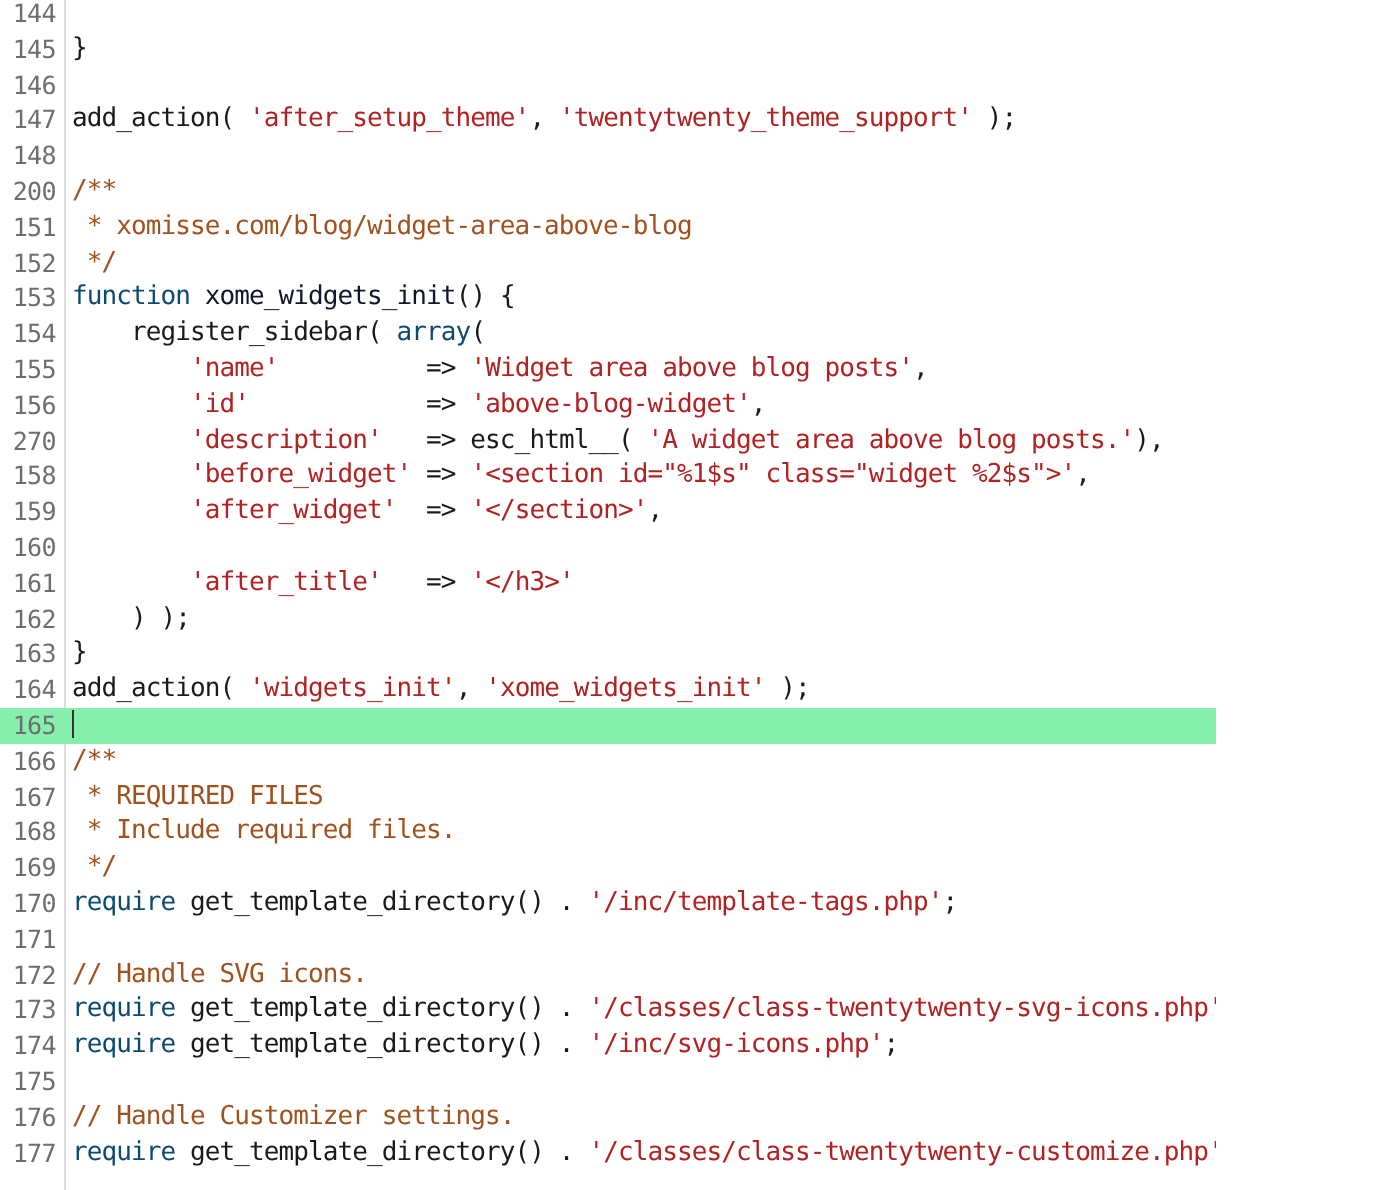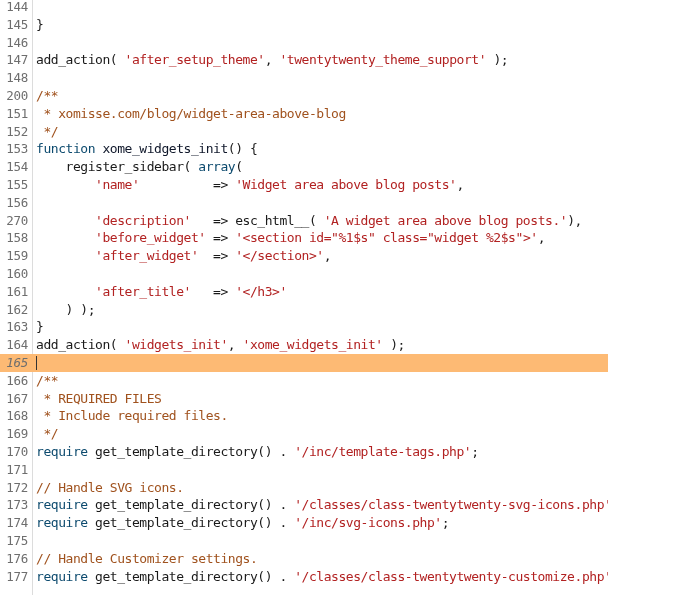--- a/index.html
+++ b/index.html
@@ -10,21 +10,21 @@
       font-size: 13px;
     }
     .editor { position: relative; width: 608px; height: 595px; overflow: hidden; }
     .gutter-sep {
       position: absolute; left: 32px; top: 0; bottom: 0; width: 1px; background: #dcdcdc;
     }
     .lines { position: absolute; top: -2px; left: 0; right: 0; }
     .line {
       position: relative; height: 17.8px; line-height: 17.8px; white-space: pre;
     }
-    .line.current { background: #fdba74; font-style: italic; }
+    .line.current { background: #86efac; }
     .ln {
       position: absolute; left: 0; width: 28px; text-align: right;
       color: #6e6e6e; font-size: 12.5px; letter-spacing: -0.3px;
     }
     .code {
       position: absolute; left: 36px; color: #1a1a1a; letter-spacing: -0.45px;
     }
     .t-plain { color: #1a1a1a; }
     .t-string { color: #b22222; }
     .t-comment { color: #a0521e; }
@@ -45,21 +45,21 @@
       <div class="line"><span class="ln">145</span><span class="code"><span class="t-plain">}</span></span></div>
       <div class="line"><span class="ln">146</span><span class="code"></span></div>
       <div class="line"><span class="ln">147</span><span class="code"><span class="t-plain">add_action( </span><span class="t-string">'after_setup_theme'</span><span class="t-plain">, </span><span class="t-string">'twentytwenty_theme_support'</span><span class="t-plain"> );</span></span></div>
       <div class="line"><span class="ln">148</span><span class="code"></span></div>
       <div class="line"><span class="ln">200</span><span class="code"><span class="t-comment">/**</span></span></div>
       <div class="line"><span class="ln">151</span><span class="code"><span class="t-comment"> * xomisse.com/blog/widget-area-above-blog</span></span></div>
       <div class="line"><span class="ln">152</span><span class="code"><span class="t-comment"> */</span></span></div>
       <div class="line"><span class="ln">153</span><span class="code"><span class="t-keyword">function</span><span class="t-plain"> </span><span class="t-func-def">xome_widgets_init</span><span class="t-plain">() {</span></span></div>
       <div class="line"><span class="ln">154</span><span class="code"><span class="t-plain">    register_sidebar( </span><span class="t-keyword">array</span><span class="t-plain">(</span></span></div>
       <div class="line"><span class="ln">155</span><span class="code"><span class="t-plain">        </span><span class="t-string">'name'</span><span class="t-plain">          =&gt; </span><span class="t-string">'Widget area above blog posts'</span><span class="t-plain">,</span></span></div>
-      <div class="line"><span class="ln">156</span></div>
+      <div class="line"><span class="ln">156</span><span class="code"><span class="t-plain">        </span><span class="t-string">'id'</span><span class="t-plain">            =&gt; </span><span class="t-string">'above-blog-widget'</span><span class="t-plain">,</span></span></div>
       <div class="line"><span class="ln">270</span><span class="code"><span class="t-plain">        </span><span class="t-string">'description'</span><span class="t-plain">   =&gt; esc_html__( </span><span class="t-string">'A widget area above blog posts.'</span><span class="t-plain">),</span></span></div>
       <div class="line"><span class="ln">158</span><span class="code"><span class="t-plain">        </span><span class="t-string">'before_widget'</span><span class="t-plain"> =&gt; </span><span class="t-string">'&lt;section id="%1$s" class="widget %2$s"&gt;'</span><span class="t-plain">,</span></span></div>
       <div class="line"><span class="ln">159</span><span class="code"><span class="t-plain">        </span><span class="t-string">'after_widget'</span><span class="t-plain">  =&gt; </span><span class="t-string">'&lt;/section&gt;'</span><span class="t-plain">,</span></span></div>
       <div class="line"><span class="ln">160</span></div>
       <div class="line"><span class="ln">161</span><span class="code"><span class="t-plain">        </span><span class="t-string">'after_title'</span><span class="t-plain">   =&gt; </span><span class="t-string">'&lt;/h3&gt;'</span></span></div>
       <div class="line"><span class="ln">162</span><span class="code"><span class="t-plain">    ) );</span></span></div>
       <div class="line"><span class="ln">163</span><span class="code"><span class="t-plain">}</span></span></div>
       <div class="line"><span class="ln">164</span><span class="code"><span class="t-plain">add_action( </span><span class="t-string">'widgets_init'</span><span class="t-plain">, </span><span class="t-string">'xome_widgets_init'</span><span class="t-plain"> );</span></span></div>
       <div class="line current"><span class="ln">165</span><span class="code"><span class="caret"></span></span></div>
       <div class="line"><span class="ln">166</span><span class="code"><span class="t-comment">/**</span></span></div>

